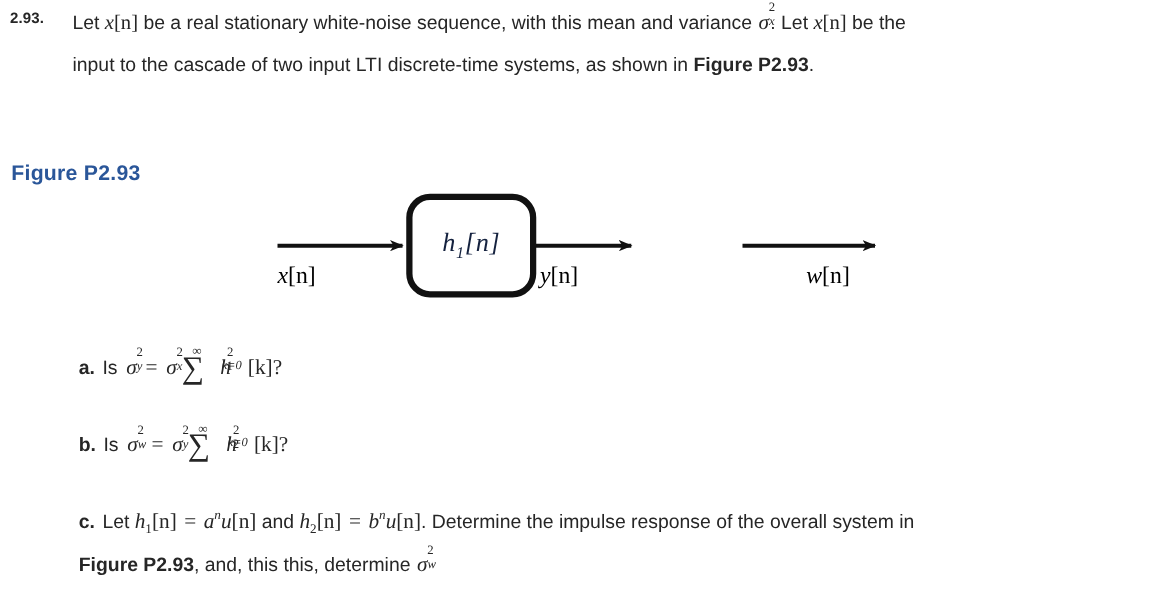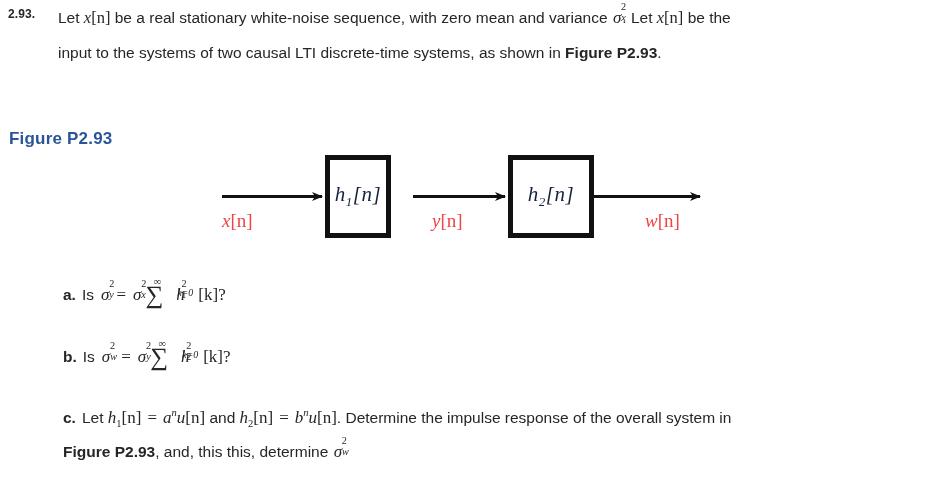--- a/index.html
+++ b/index.html
@@ -68,39 +68,39 @@
   }
   .sys-box {
     position: absolute;
     border: 5px solid #111111;
     background: #ffffff;
     box-sizing: border-box;
     display: flex;
     align-items: center;
     justify-content: center;
   }
-  #block-h1 { left: 325px; top: 15px; width: 66px; height: 83px; }
+  #block-h1 { left: 325px; top: 15px; width: 104px; height: 83px; border-radius: 19px; }
   #block-h2 { left: 508px; top: 15px; width: 86px; height: 83px; }
   .sys-label {
     font-family: "Liberation Serif", serif;
     font-style: italic;
     font-size: 21px;
     color: #15223f;
     letter-spacing: 0.5px;
   }
   .sys-label sub {
     font-size: 0.62em;
     font-style: italic;
   }
   .sig-label {
     position: absolute;
     font-family: "Liberation Serif", serif;
     font-style: italic;
     font-size: 19px;
-    color: #ef4444;
+    color: #000000;
   }
   #label-x { left: 222px; top: 70px; }
   #label-y { left: 432px; top: 70px; }
   #label-w { left: 645px; top: 70px; }
 
   
   #part-a { left: 63px; top: 282px; }
   #part-b { left: 63px; top: 344px; }
   #part-c-line-1 { left: 63px; top: 408px; }
   #part-c-line-2 { left: 63px; top: 443px; }
@@ -202,23 +202,23 @@
     font-style: italic;
     font-size: 17px;
   }
   .hsub sub { font-size: 0.62em; font-style: normal; }
 </style>
 </head>
 <body>
 
 <div class="txt body-text" id="problem-number">2.93.</div>
 
-<div class="txt body-text" id="intro-line-1"><span>Let </span><span class="mi">x</span><span class="mr">[n]</span><span> be a real stationary white-noise sequence, with zero mean and variance </span><span class="sigma-var"><span>σ</span><span class="sup">2</span><span class="sub">x</span></span><span>. Let </span><span class="mi">x</span><span class="mr">[n]</span><span> be the</span></div>
-
-<div class="txt body-text" id="intro-line-2"><span>input to the systems of two causal LTI discrete-time systems, as shown in </span><span class="bold">Figure P2.93</span><span>.</span></div>
+<div class="txt body-text" id="intro-line-1"><span>Let </span><span class="mi">x</span><span class="mr">[n]</span><span> be a real stationary white-noise sequence, with this mean and variance </span><span class="sigma-var"><span>σ</span><span class="sup">2</span><span class="sub">x</span></span><span>. Let </span><span class="mi">x</span><span class="mr">[n]</span><span> be the</span></div>
+
+<div class="txt body-text" id="intro-line-2"><span>input to the cascade of two input LTI discrete-time systems, as shown in </span><span class="bold">Figure P2.93</span><span>.</span></div>
 
 <div class="txt" id="figure-caption">Figure P2.93</div>
 
 <div id="diagram">
 
   <svg width="933" height="110" style="position:absolute;left:0;top:0;">
     <defs>
       <marker id="ah" markerWidth="11" markerHeight="9" refX="10" refY="4.5" orient="auto" markerUnits="userSpaceOnUse">
         <path d="M0,0 L11,4.5 L0,9 L3,4.5 Z" fill="#111111"></path>
       </marker>
@@ -228,23 +228,20 @@
 
     <line x1="413" y1="56.5" x2="505" y2="56.5" stroke="#111111" stroke-width="3.2" marker-end="url(#ah)"></line>
 
     <line x1="594" y1="56.5" x2="700" y2="56.5" stroke="#111111" stroke-width="3.2" marker-end="url(#ah)"></line>
   </svg>
 
   <div class="sys-box" id="block-h1">
     <span class="sys-label"><span>h</span><sub>1</sub><span>[n]</span></span>
   </div>
 
-  <div class="sys-box" id="block-h2">
-    <span class="sys-label"><span>h</span><sub>2</sub><span>[n]</span></span>
-  </div>
 
   <div class="sig-label" id="label-x"><span>x</span><span class="mr" style="font-size:19px">[n]</span></div>
 
   <div class="sig-label" id="label-y"><span>y</span><span class="mr" style="font-size:19px">[n]</span></div>
 
   <div class="sig-label" id="label-w"><span>w</span><span class="mr" style="font-size:19px">[n]</span></div>
 
 </div>
 
 <div class="txt body-text" id="part-a"><span class="lead">a.</span><span style="margin-left:6px">Is</span><span class="sigma-var" style="margin-left:7px"><span>σ</span><span class="sup">2</span><span class="sub">y</span></span><span class="eqsign">=</span><span class="sigma-var"><span>σ</span><span class="sup">2</span><span class="sub">x</span></span><span class="bigsum"><span>∑</span><span class="sum-top">∞</span><span class="sum-bot">k=0</span></span><span class="hfun"><span>h</span><span class="sup">2</span><span class="sub">1</span><span class="args">[k]</span></span><span class="qmark">?</span></div>

